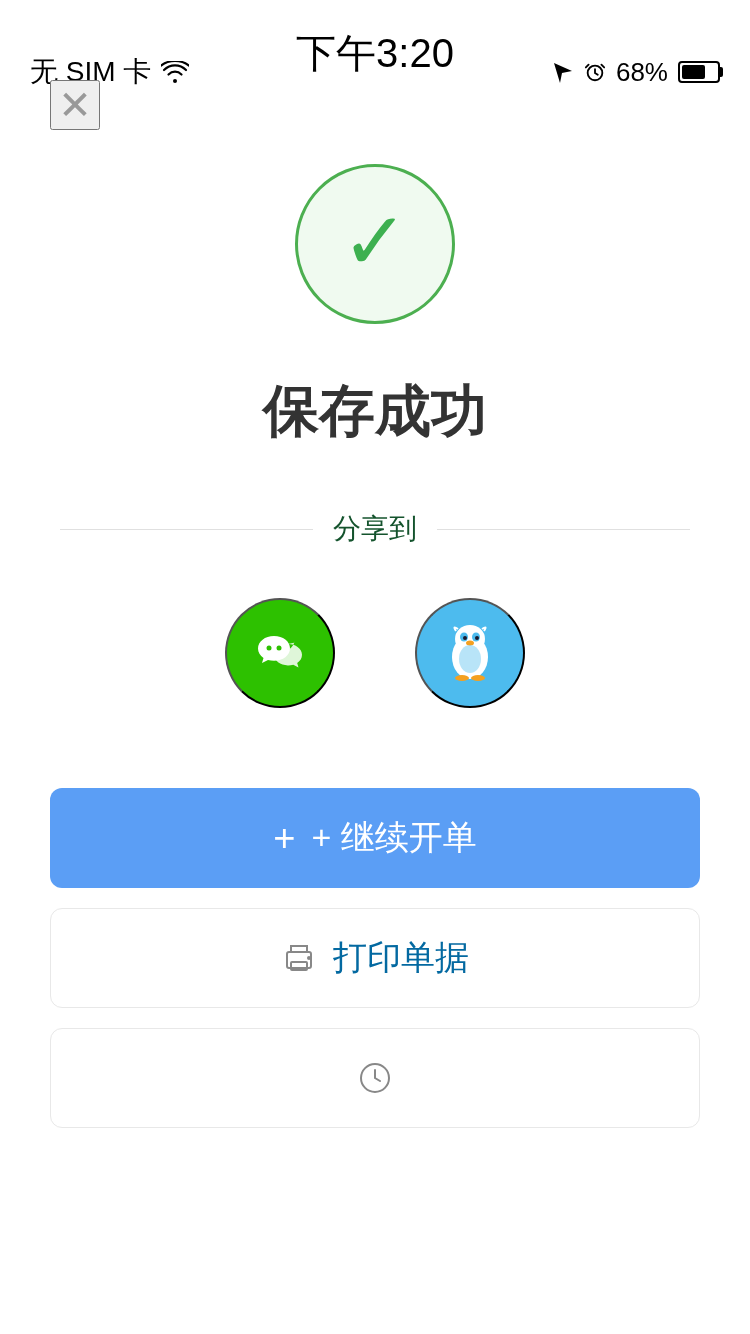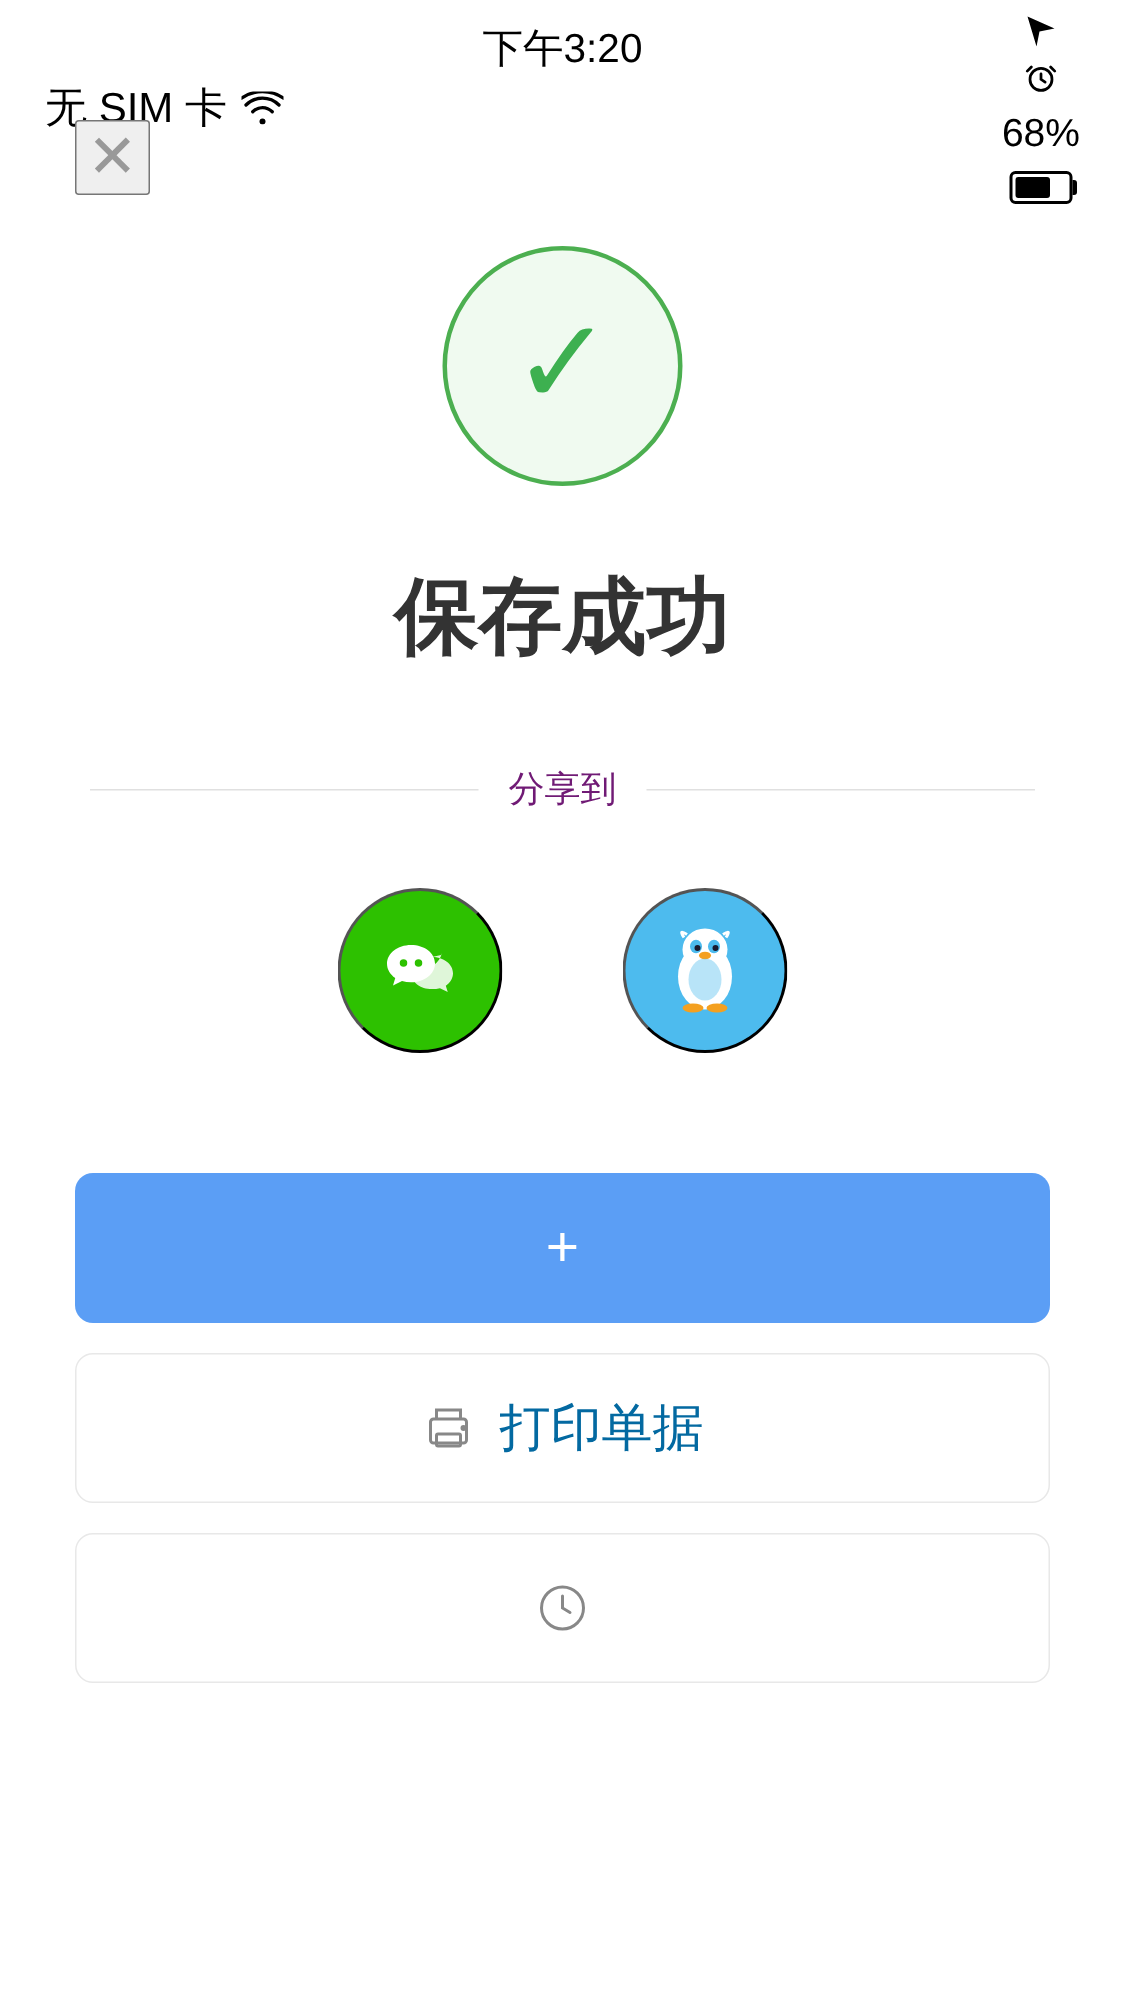--- a/index.html
+++ b/index.html
@@ -26,35 +26,34 @@
       margin-top: 40px;
     }
     .status-left {
       font-size: 28px;
       color: #000;
       display: flex;
       align-items: center;
       gap: 10px;
     }
     .status-center {
-      font-size: 27px;
+      font-size: 40px;
       font-weight: 500;
       color: #000;
       position: absolute;
       left: 50%;
       transform: translateX(-50%);
-      top: 14px;
+      top: 26px;
     }
     .status-right {
       display: flex;
       align-items: center;
       gap: 10px;
       font-size: 26px;
       color: #000;
-      flex-direction: column;
     }
 
     
     .wifi-icon {
       width: 28px;
       height: 22px;
       display: inline-block;
     }
 
     
@@ -145,22 +144,22 @@
       align-items: center;
       margin-bottom: 50px;
       padding: 0 60px;
     }
     .divider-line {
       flex: 1;
       height: 1px;
       background: #e0e0e0;
     }
     .divider-text {
-      font-size: 24px;
-      color: #701a75;
+      font-size: 28px;
+      color: #14532d;
       padding: 0 20px;
     }
 
     
     .share-icons {
       display: flex;
       gap: 80px;
       margin-bottom: 80px;
     }
     .share-icon-btn {
@@ -295,20 +294,21 @@
         <path d="M18 10 Q14 4 20 8" stroke="white" stroke-width="2" fill="none"></path>
         <path d="M46 10 Q50 4 44 8" stroke="white" stroke-width="2" fill="none"></path>
       </svg>
     </button>
   </div>
 
   <div class="action-buttons">
 
     <button class="btn btn-primary">
       <span style="font-size:38px;">+</span>
+      <span>+ 继续开单</span>
     </button>
 
     <button class="btn btn-secondary">
       <svg width="36" height="36" viewBox="0 0 36 36" fill="none">
         <rect x="6" y="12" width="24" height="16" rx="2" stroke="#888" stroke-width="2" fill="none"></rect>
         <path d="M10 12V6h16v6" stroke="#888" stroke-width="2" fill="none"></path>
         <rect x="10" y="22" width="16" height="8" rx="1" stroke="#888" stroke-width="2" fill="none"></rect>
         <circle cx="28" cy="18" r="2" fill="#888"></circle>
       </svg>
       <span>打印单据</span>

